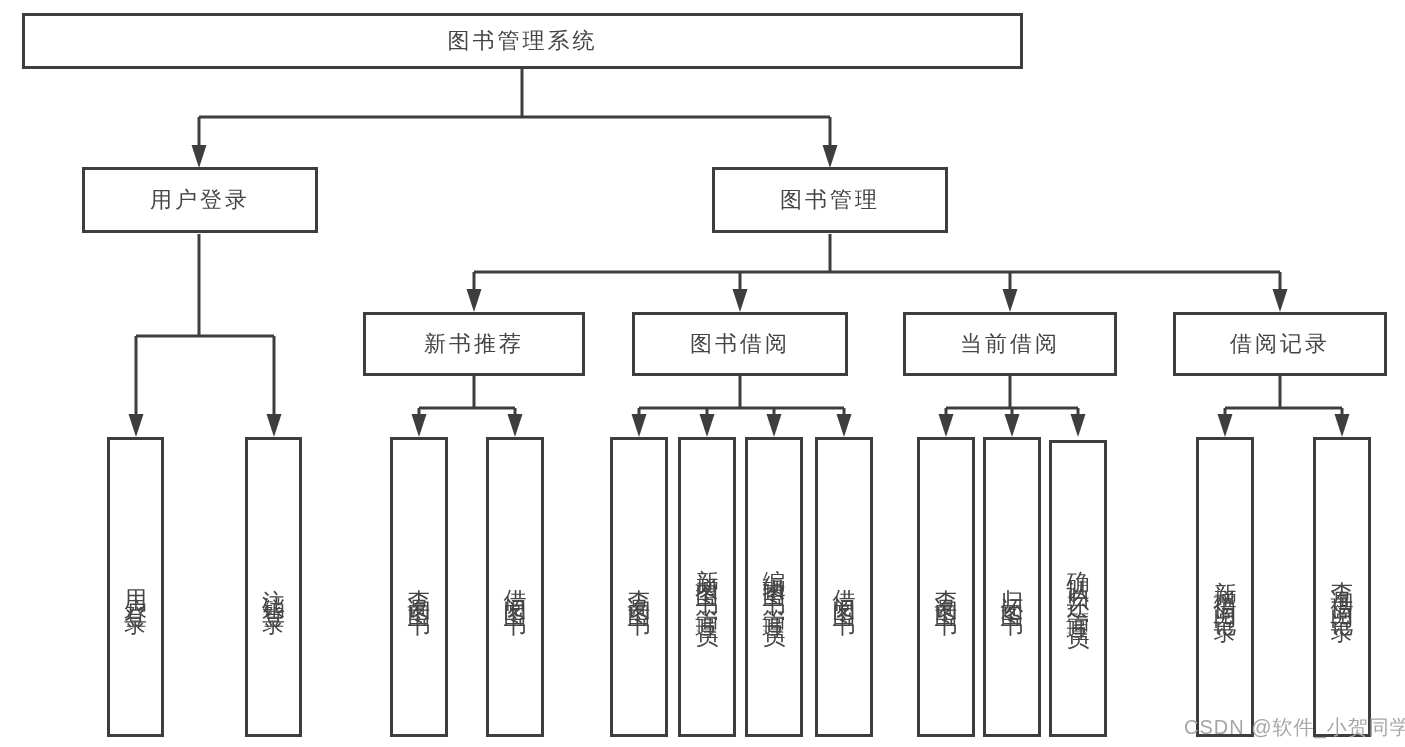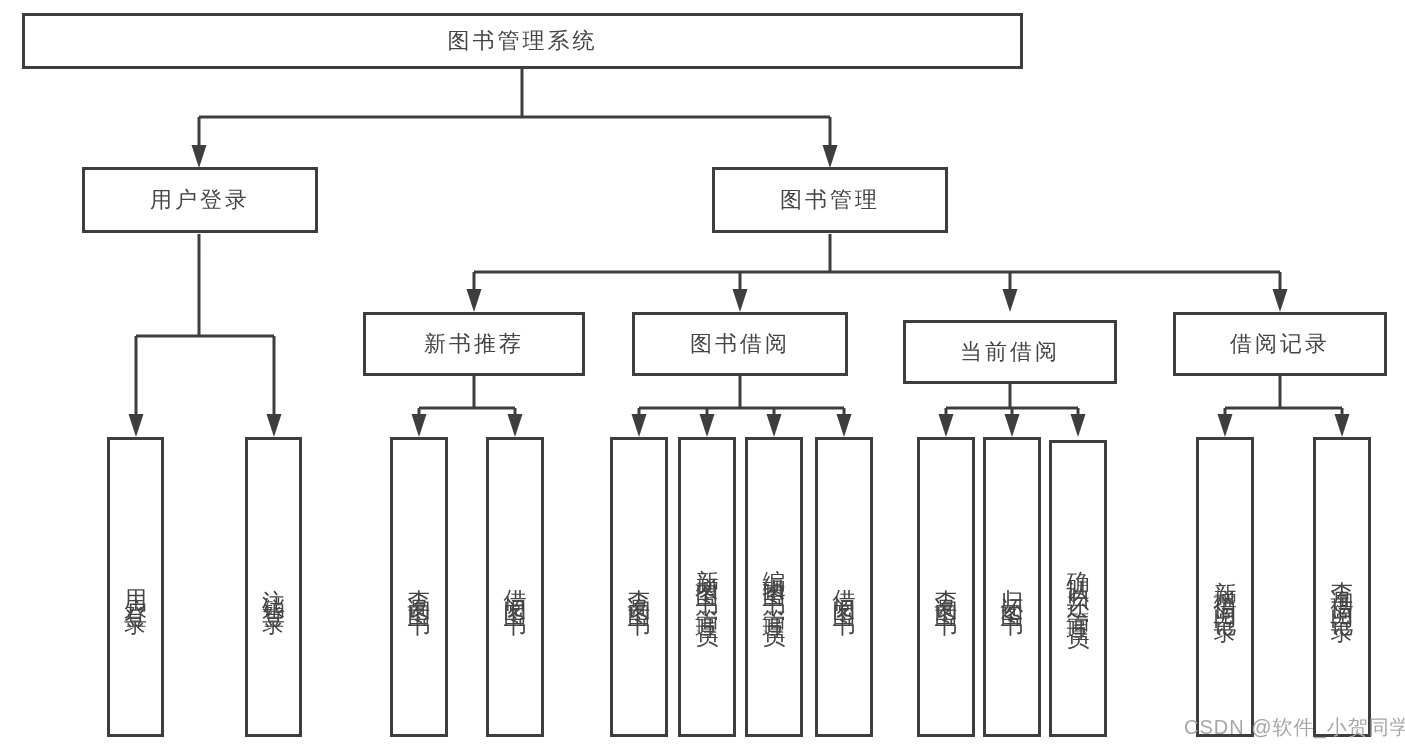--- a/index.html
+++ b/index.html
@@ -88,21 +88,21 @@
   <div class="box" style="left:712px;top:167px;width:236px;height:66px;font-family:Liberation Serif, serif;">
     <span>图书管理</span>
   </div>
 
   <div class="box" style="left:632px;top:312px;width:216px;height:64px;">
     <span>图书借阅</span>
   </div>
   <div class="box" style="left:363px;top:312px;width:222px;height:64px;">
     <span>新书推荐</span>
   </div>
-  <div class="box" style="left:903px;top:312px;width:214px;height:64px;margin-top:8px;">
+  <div class="box" style="left:903px;top:312px;width:214px;height:64px;">
     <span>当前借阅</span>
   </div>
   <div class="box" style="left:1173px;top:312px;width:214px;height:64px;">
     <span>借阅记录</span>
   </div>
 
   <div class="leaf" style="left:107px;top:437px;width:57px;height:300px;">
     <span class="v-text">用户登录</span>
   </div>
   <div class="leaf" style="left:245px;top:437px;width:57px;height:300px;">

